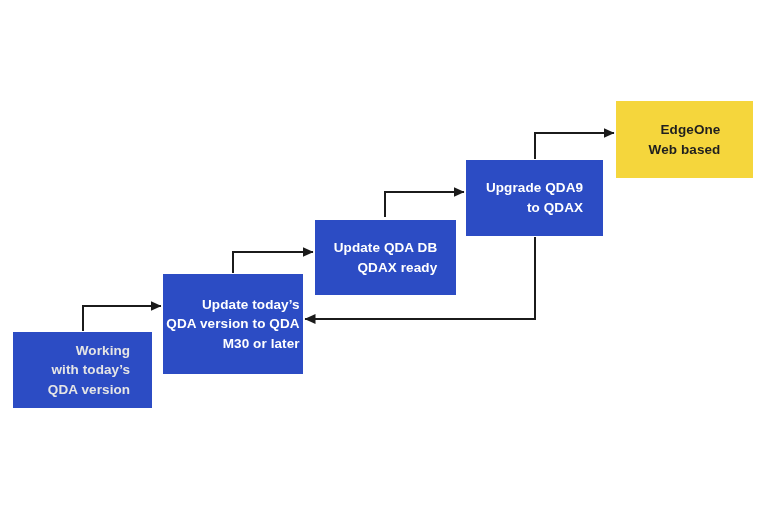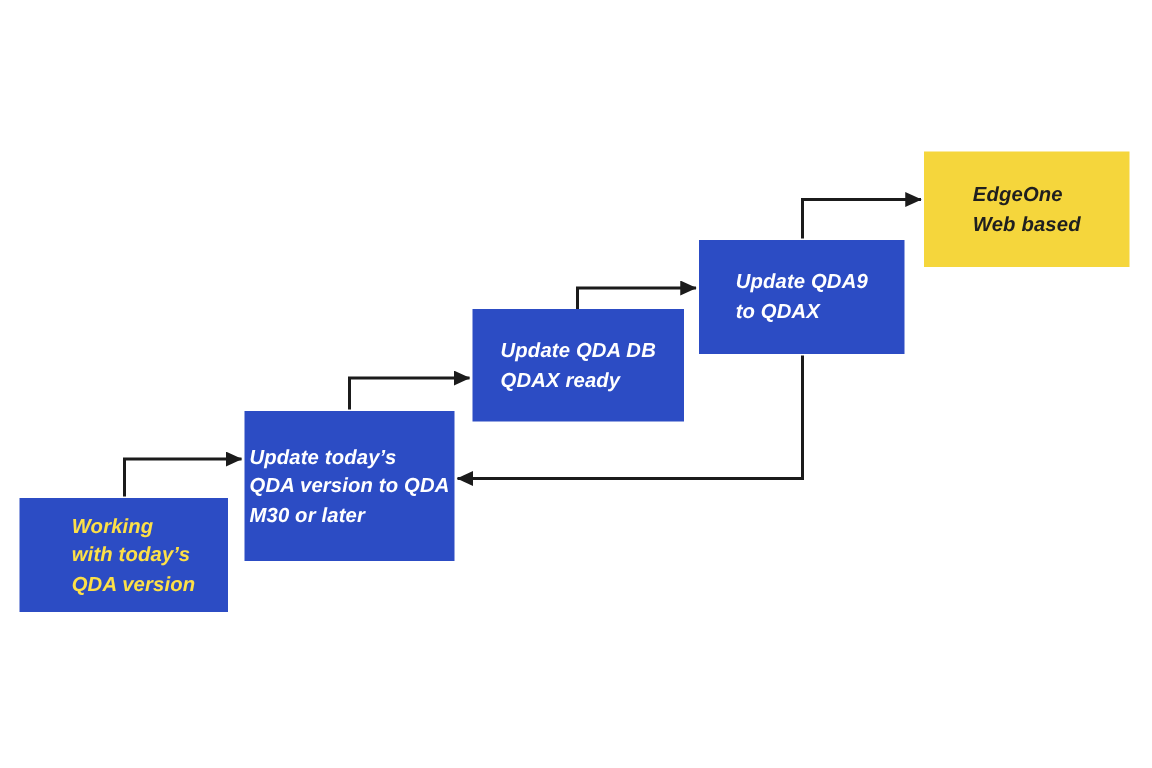--- a/index.html
+++ b/index.html
@@ -21,35 +21,34 @@
   }
   #arrow-layer path.connector {
     fill: none;
     stroke-width: 2;
   }
   .flow-box {
     position: absolute;
     display: flex;
     align-items: center;
     justify-content: center;
-    text-align: left;
+    text-align: right;
     box-sizing: border-box;
     padding: 2px 3px;
-    font-style: italic;
   }
   .flow-box .box-label {
     font-weight: bold;
     font-size: 13.5px;
     line-height: 1.45;
     white-space: pre-line;
     letter-spacing: 0.1px;
   }
   #box-1 { left: 13px;  top: 332px; width: 139px; height: 76px; }
   #box-2 { left: 163px; top: 274px; width: 140px; height: 100px; }
-  #box-3 { left: 315px; top: 206px; width: 141px; height: 75px; }
+  #box-3 { left: 315px; top: 220px; width: 141px; height: 75px; }
   #box-4 { left: 466px; top: 160px; width: 137px; height: 76px; }
   #box-5 { left: 616px; top: 101px; width: 137px; height: 77px; }
 </style>
 </head>
 <body>
 
 <div id="canvas">
 
   <svg id="arrow-layer" viewBox="0 0 768 512" xmlns="http://www.w3.org/2000/svg">
     <defs>
@@ -57,39 +56,39 @@
         <path d="M0,0 L11,5 L0,10 Z" style="fill: rgb(27, 27, 27);"></path>
       </marker>
     </defs>
     <path class="connector" d="M83,331 L83,306 L161,306" marker-end="url(#arrowhead)" style="stroke: rgb(27, 27, 27);"></path>
     <path class="connector" d="M233,273 L233,252 L313,252" marker-end="url(#arrowhead)" style="stroke: rgb(27, 27, 27);"></path>
     <path class="connector" d="M385,217 L385,192 L464,192" marker-end="url(#arrowhead)" style="stroke: rgb(27, 27, 27);"></path>
     <path class="connector" d="M535,159 L535,133 L614,133" marker-end="url(#arrowhead)" style="stroke: rgb(27, 27, 27);"></path>
     <path class="connector" d="M535,237 L535,319 L305,319" marker-end="url(#arrowhead)" style="stroke: rgb(27, 27, 27);"></path>
   </svg>
 
-  <div id="box-1" class="flow-box" style="background-color: rgb(44, 76, 196); color: #fde047; padding-left: 16px;">
+  <div id="box-1" class="flow-box" style="background-color: rgb(44, 76, 196); color: #e5e5e5; padding-left: 16px;">
     <span class="box-label">Working
 with today’s
 QDA version</span>
   </div>
 
   <div id="box-2" class="flow-box" style="background-color: rgb(44, 76, 196); color: rgb(255, 255, 255);">
     <span class="box-label">Update today’s
 QDA version to QDA
 M30 or later</span>
   </div>
 
   <div id="box-3" class="flow-box" style="background-color: rgb(44, 76, 196); color: rgb(255, 255, 255);">
     <span class="box-label">Update QDA DB
 QDAX ready</span>
   </div>
 
   <div id="box-4" class="flow-box" style="background-color: rgb(44, 76, 196); color: rgb(255, 255, 255);">
-    <span class="box-label">Update QDA9
+    <span class="box-label">Upgrade QDA9
 to QDAX</span>
   </div>
 
   <div id="box-5" class="flow-box" style="background-color: rgb(245, 214, 60); color: rgb(31, 31, 31);">
     <span class="box-label">EdgeOne
 Web based</span>
   </div>
 
 </div>
 

